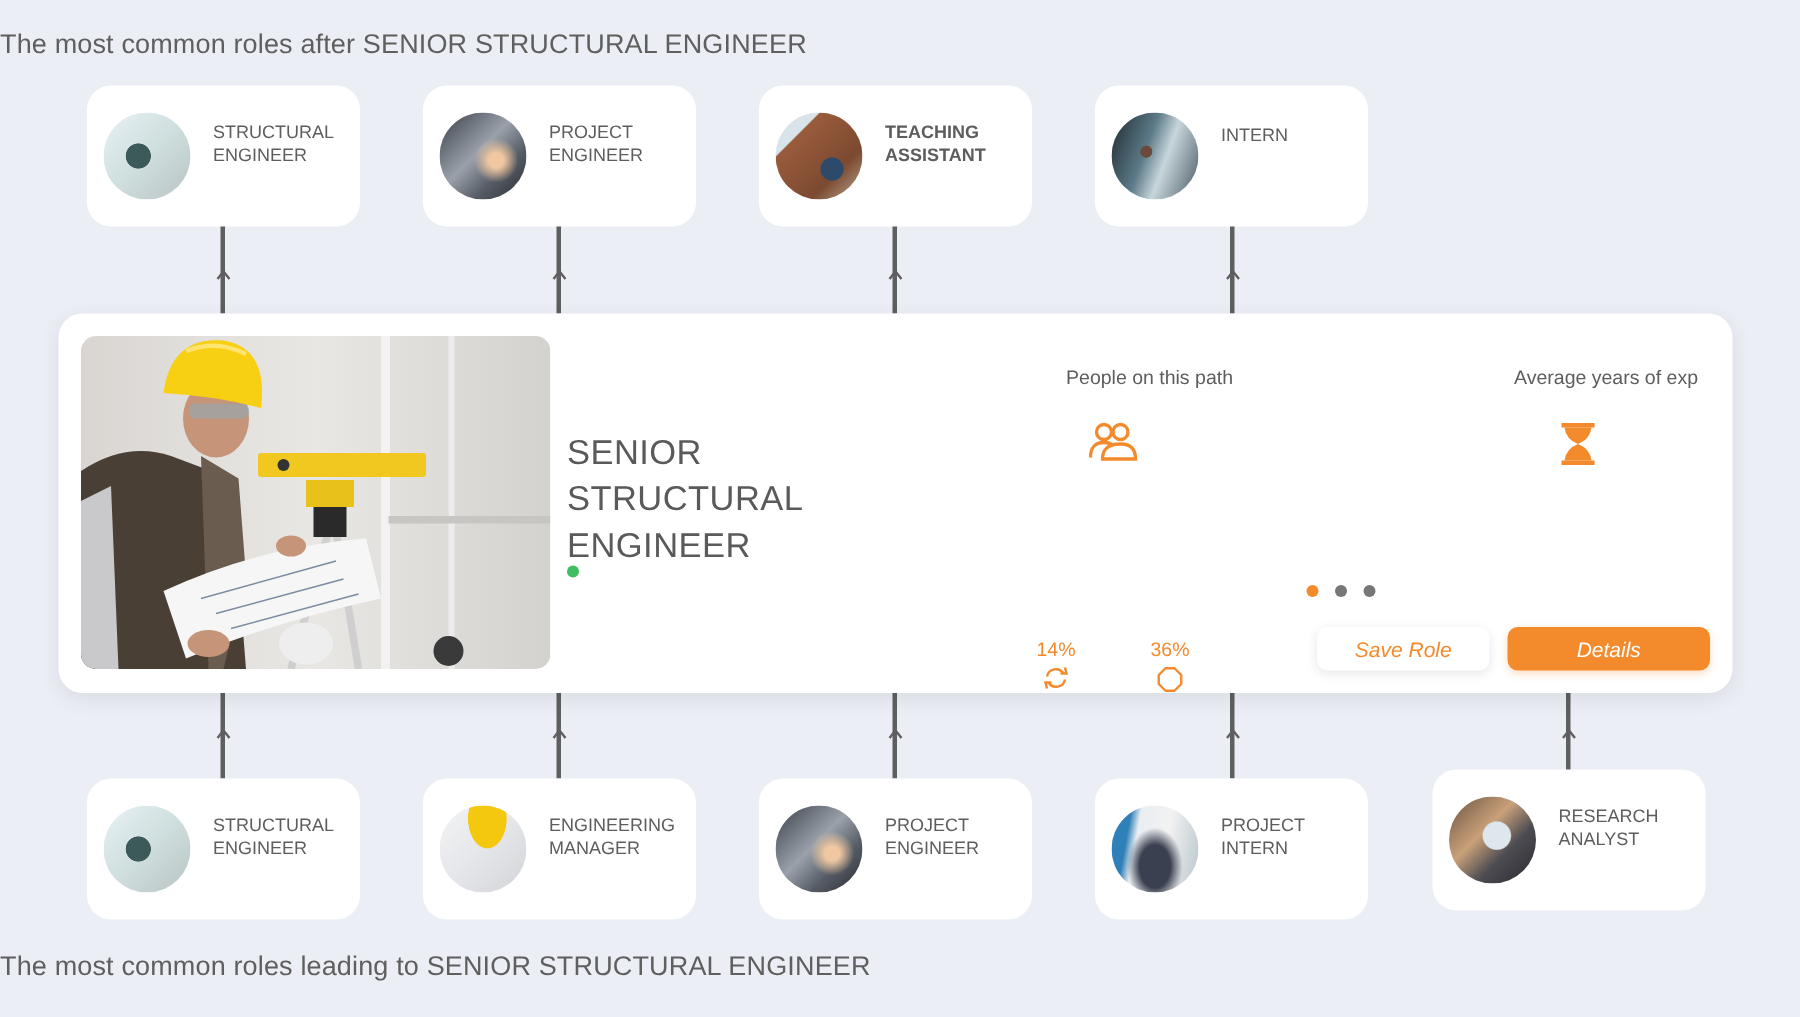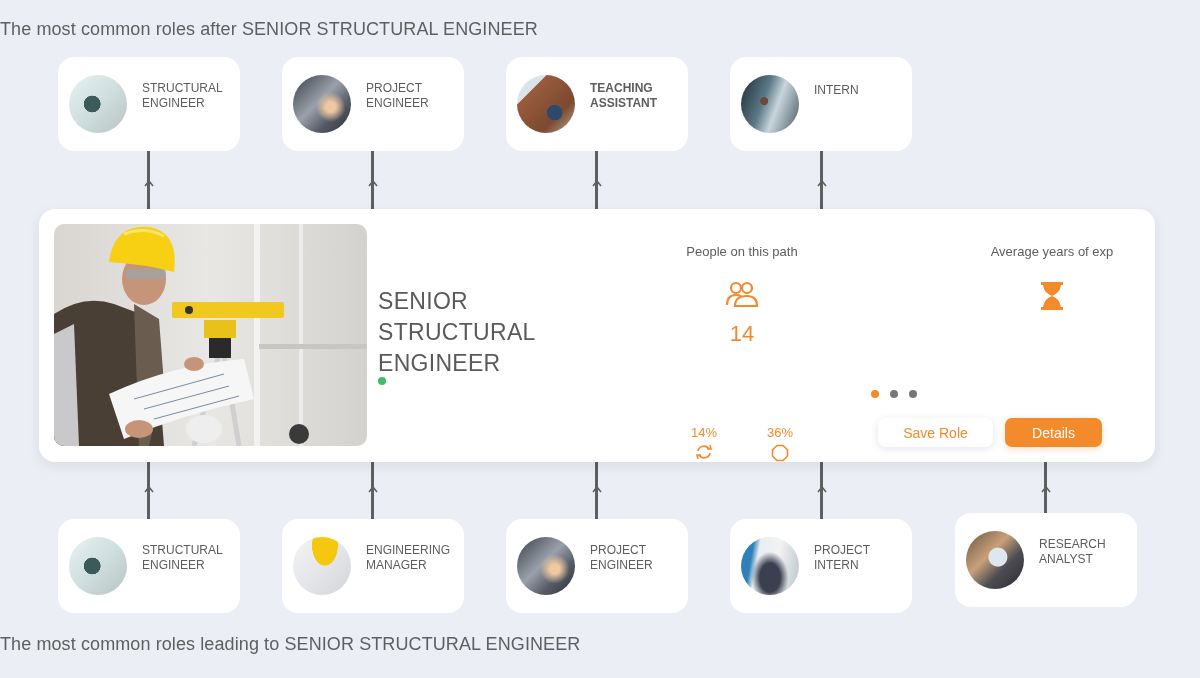--- a/index.html
+++ b/index.html
@@ -52,41 +52,42 @@
   .main-title {
     position: absolute; left: 339px; top: 77px; font-size: 23px; line-height: 31px;
     color: #5a5a5a; text-transform: uppercase; letter-spacing: 0.3px;
   }
   .main-title span { display: block; }
   .status-dot {
     position: absolute; left: 339px; top: 168px; width: 8px; height: 8px;
     border-radius: 50%; background: #3fbf5f;
   }
   .stat {
-    position: absolute; top: 35px; width: 160px; text-align: center;
+    position: absolute; top: 35px; width: 160px; text-align: right;
   }
   .stat .stat-label { font-size: 13px; color: #5d5d5d; }
   .stat .stat-icon { height: 30px; margin-top: 22px; display: flex; justify-content: center; }
   .stat .stat-value { font-size: 22px; color: #f38a2c; margin-top: 10px; }
 
   .dots { position: absolute; left: 832px; top: 181px; display: flex; gap: 11px; }
   .dots .dot { width: 8px; height: 8px; border-radius: 50%; background: #777; cursor: pointer; }
   .dots .dot.active { background: #f38a2c; }
 
   .metric {
     position: absolute; top: 216px; font-size: 13px; color: #f38a2c;
     display: flex; align-items: center; gap: 4px; flex-direction: column;
   }
   .btn {
     position: absolute; top: 209px; height: 29px; border-radius: 7px;
     font-size: 14px; display: flex; align-items: center; justify-content: center;
     cursor: pointer;
+    font-style: italic;
   }
   .btn.save { left: 839px; width: 115px; background: #fff; color: #f38a2c; box-shadow: 0 2px 8px rgba(0,0,0,0.1); }
-  .btn.details { left: 966px; width: 97px; background: #f38a2c; color: #fff; box-shadow: 0 2px 6px rgba(243,138,44,0.3); }
+  .btn.details { left: 966px; width: 135px; background: #f38a2c; color: #fff; box-shadow: 0 2px 6px rgba(243,138,44,0.3); }
 </style>
 </head>
 <body>
 
 <div class="heading top">The most common roles after SENIOR STRUCTURAL ENGINEER</div>
 
 <div class="role-card" style="left:58px;top:57px;">
   <div class="avatar" style="background: radial-gradient(circle at 40% 50%, #3d5a5a 0 18%, transparent 19%), linear-gradient(135deg,#e8f2f4,#cfdede 50%,#b9c4c4);"></div>
   <div class="label">
       <span>STRUCTURAL</span>
@@ -205,21 +206,20 @@
   <div class="stat" style="left:623px;">
     <div class="stat-label">People on this path</div>
     <div class="stat-icon">
       <svg width="34" height="28" viewBox="0 0 34 28">
         <circle cx="11" cy="7" r="5" stroke="#f38a2c" stroke-width="2.2" fill="none"></circle>
         <circle cx="22" cy="7" r="5" stroke="#f38a2c" stroke-width="2.2" fill="none"></circle>
         <path d="M2 24 Q2 14 11 14 Q15 14 17 16" stroke="#f38a2c" stroke-width="2.2" fill="none"></path>
         <path d="M10 25 Q10 15 22 15 Q32 15 32 25 Z" stroke="#f38a2c" stroke-width="2.2" fill="none"></path>
       </svg>
     </div>
-    <div class="stat-value">14</div>
   </div>
 
 
   <div class="stat" style="left:933px;">
     <div class="stat-label">Average years of exp</div>
     <div class="stat-icon">
       <svg width="24" height="30" viewBox="0 0 24 30">
         <rect x="1" y="1" width="22" height="3" fill="#f38a2c"></rect>
         <rect x="1" y="26" width="22" height="3" fill="#f38a2c"></rect>
         <path d="M3 4 L21 4 Q20 12 12 15 Q4 12 3 4 Z" fill="#f38a2c"></path>

